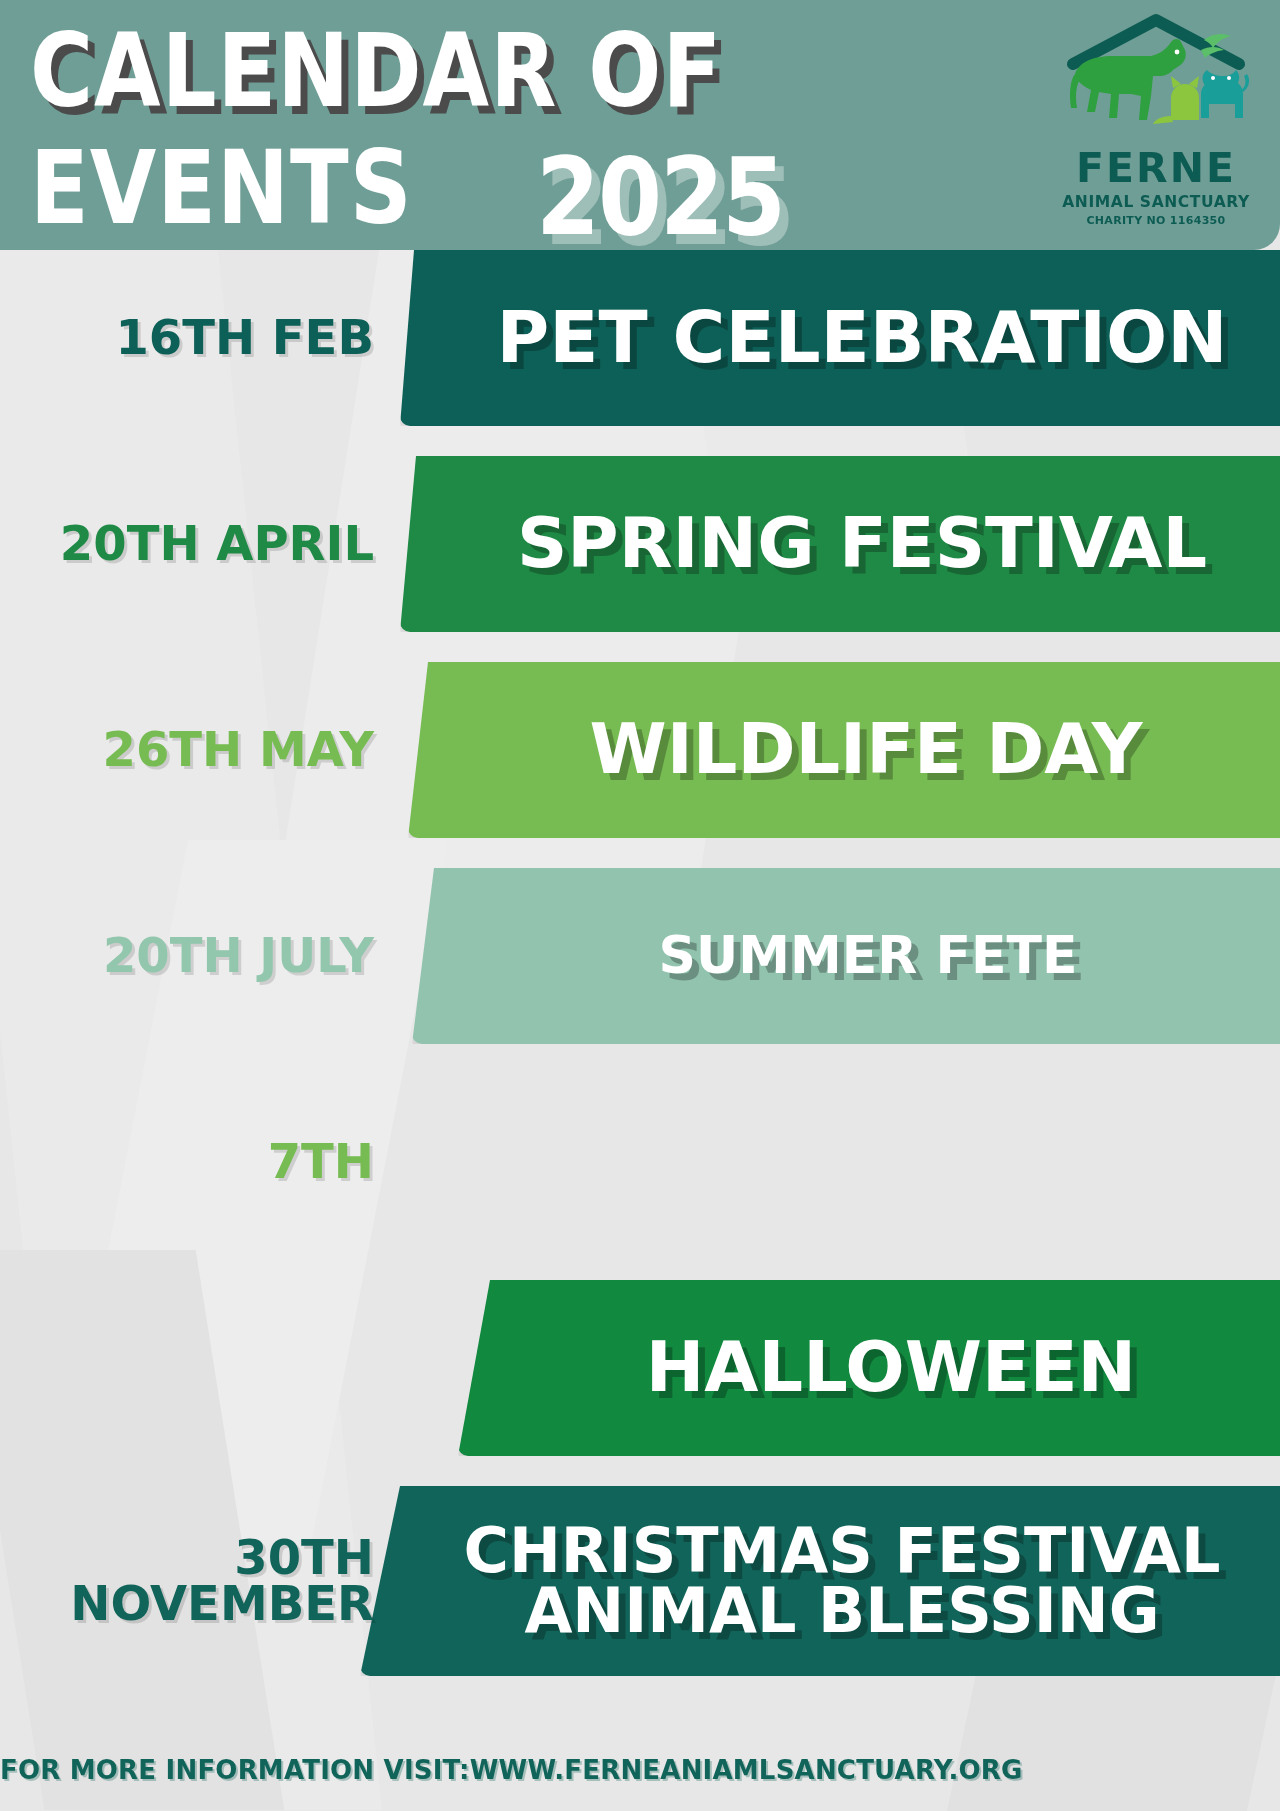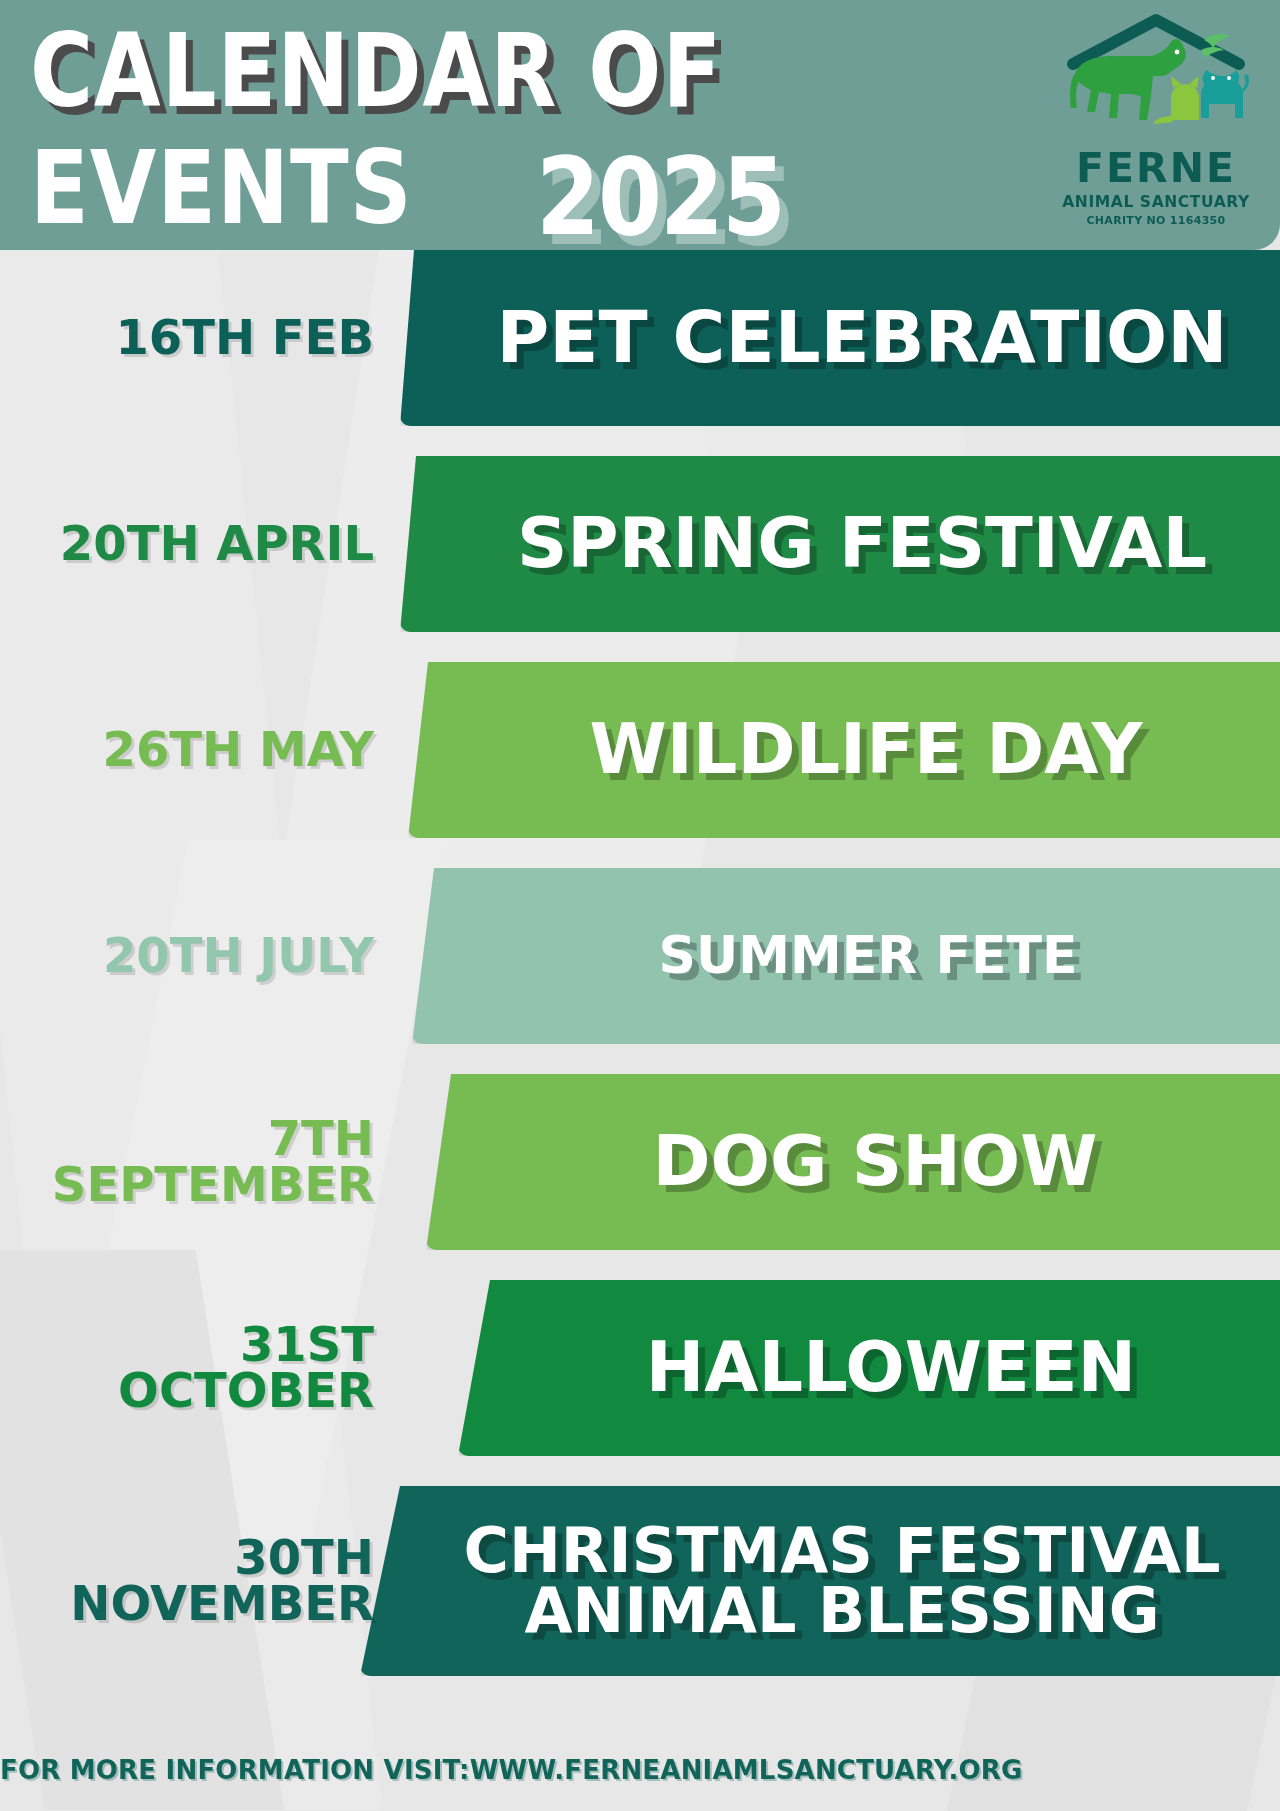--- a/index.html
+++ b/index.html
@@ -254,41 +254,30 @@
           <div class="banner-shape" style="background: rgb(145, 195, 174); clip-path: polygon(22px 0px, 100% 0px, 100% 100%, 0px 100%); box-shadow: rgba(0, 0, 0, 0.07) 0px 6px 0px;"></div>
           <div class="banner-label" style="font-size: 52px; text-shadow: rgba(0, 0, 0, 0.26) 7px 7px 0px;">
             <span class="ln">SUMMER FETE</span>
           </div>
         </div>
         <div class="date-cell" style="color: rgb(146, 199, 174); font-size: 48px; text-shadow: rgba(0, 0, 0, 0.13) 3px 3px 0px;">
           <span class="d">20TH JULY</span>
         </div>
       </div>
       <div class="row" style="height: 176px; margin-bottom: 30px;">
-        <div class="banner" style="left: 426px;">
-          <div class="banner-shape" style="background: rgb(119, 188, 82); clip-path: polygon(25px 0px, 100% 0px, 100% 100%, 0px 100%); box-shadow: rgba(0, 0, 0, 0.07) 0px 6px 0px;"></div>
-          <div class="banner-label" style="font-size: 70px; text-shadow: rgba(0, 0, 0, 0.26) 7px 7px 0px;">
-            <span class="ln">DOG SHOW</span>
-          </div>
-        </div>
         <div class="date-cell" style="color: rgb(119, 188, 82); font-size: 48px; text-shadow: rgba(0, 0, 0, 0.13) 3px 3px 0px;">
           <span class="d">7TH</span>
-          <span class="d">SEPTEMBER</span>
         </div>
       </div>
       <div class="row" style="height: 176px; margin-bottom: 30px;">
         <div class="banner" style="left: 458px;">
           <div class="banner-shape" style="background: rgb(17, 137, 63); clip-path: polygon(32px 0px, 100% 0px, 100% 100%, 0px 100%); box-shadow: rgba(0, 0, 0, 0.07) 0px 6px 0px;"></div>
           <div class="banner-label" style="font-size: 70px; text-shadow: rgba(0, 0, 0, 0.26) 7px 7px 0px;">
             <span class="ln">HALLOWEEN</span>
           </div>
-        </div>
-        <div class="date-cell" style="color: rgb(17, 137, 63); font-size: 48px; text-shadow: rgba(0, 0, 0, 0.13) 3px 3px 0px;">
-          <span class="d">31ST</span>
-          <span class="d">OCTOBER</span>
         </div>
       </div>
       <div class="row" style="height: 190px; margin-bottom: 30px;">
         <div class="banner" style="left: 360px;">
           <div class="banner-shape" style="background: rgb(17, 100, 90); clip-path: polygon(40px 0px, 100% 0px, 100% 100%, 0px 100%); box-shadow: rgba(0, 0, 0, 0.07) 0px 6px 0px;"></div>
           <div class="banner-label" style="font-size: 62px; text-shadow: rgba(0, 0, 0, 0.26) 7px 7px 0px;">
             <span class="ln">CHRISTMAS FESTIVAL</span>
             <span class="ln">ANIMAL BLESSING</span>
           </div>
         </div>

